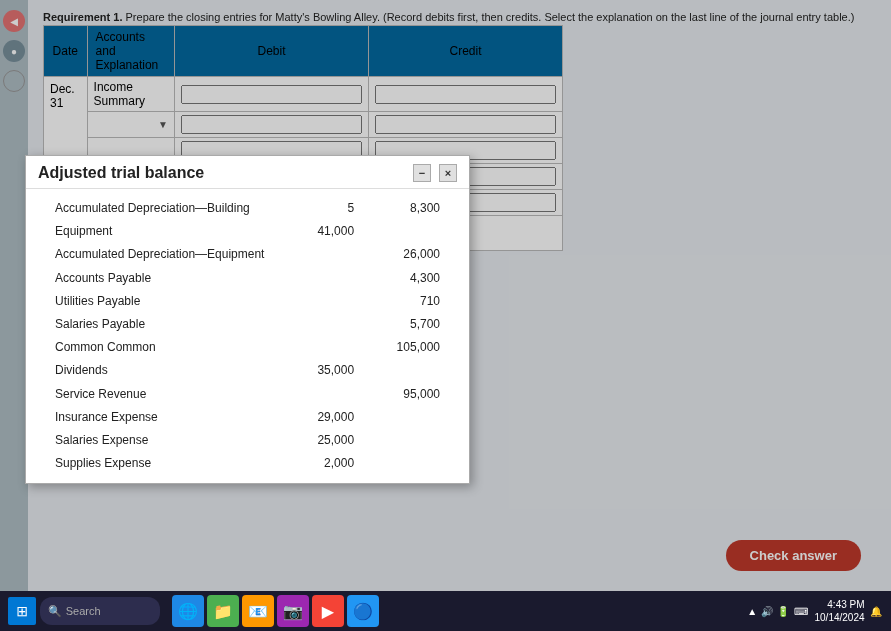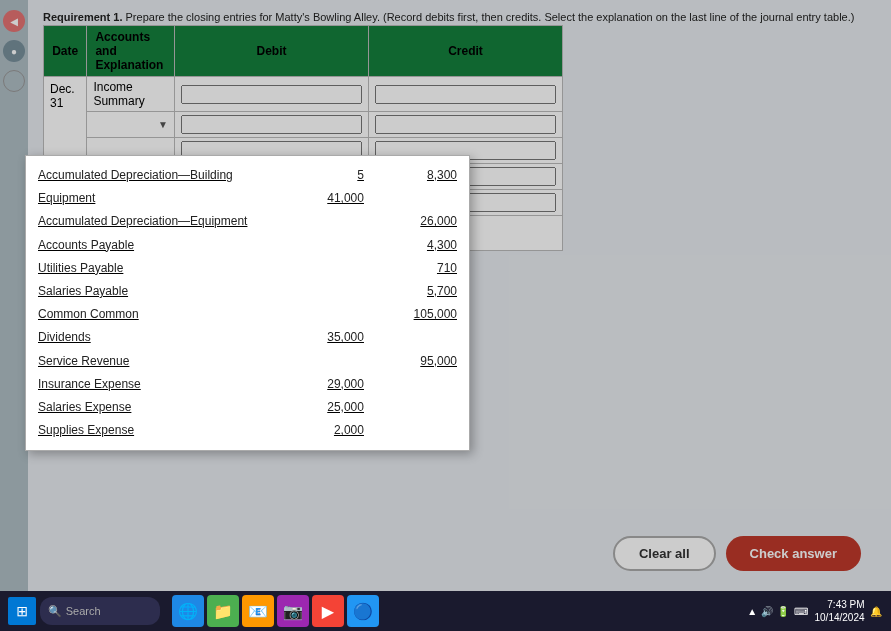--- a/index.html
+++ b/index.html
@@ -86,22 +86,22 @@
       width: 520px;
       border-collapse: collapse;
       background: white;
       margin-bottom: 0;
     }
     .journal-table th {
       border: 1px solid #bbb;
       padding: 4px 8px;
       text-align: center;
       font-size: 12px;
-      font-weight: bold;
-      background: #15803d;
+      font-weight: normal;
+      background: #0369a1;
     }
     .journal-table th.date-col { width: 80px; }
     .journal-table th.accounts-col { width: 320px; text-align: left; }
     .journal-table th.debit-col { width: 70px; }
     .journal-table th.credit-col { width: 70px; }
 
     .journal-table td {
       border: 1px solid #bbb;
       padding: 3px 6px;
       font-size: 12px;
@@ -188,24 +188,23 @@
       cursor: pointer;
       display: flex;
       align-items: center;
       justify-content: center;
       font-size: 11px;
       font-weight: bold;
       color: #333;
     }
 
     .modal-content {
-      padding: 8px 0;
+      padding: 8px 17px;
       max-height: 320px;
       overflow-y: auto;
-      text-decoration: underline;
     }
 
     
     .trial-table {
       width: 100%;
       border-collapse: collapse;
     }
 
     .trial-table td {
       padding: 2px 12px;
@@ -445,20 +444,27 @@
           <td class="debit-cell"></td>
           <td class="credit-cell"></td>
         </tr>
       </tbody>
     </table>
   </div>
 
   <div class="modal-overlay"></div>
 
   <div class="modal">
+    <div class="modal-header">
+      <span class="modal-title">Adjusted trial balance</span>
+      <div class="modal-controls">
+        <div class="modal-btn">−</div>
+        <div class="modal-btn">×</div>
+      </div>
+    </div>
     <div class="modal-content" style="position:relative;">
       <table class="trial-table">
         <tbody id="trial-body">
         <tr>
       <td class="account-name">Accumulated Depreciation—Building</td>
       <td class="debit-val">5</td>
       <td class="credit-val">8,300</td>
     </tr>
             <tr>
       <td class="account-name">Equipment</td>
@@ -514,21 +520,20 @@
       <td class="account-name">Supplies Expense</td>
       <td class="debit-val">2,000</td>
       <td class="credit-val"></td>
     </tr>
           </tbody>
       </table>
     </div>
   </div>
 
   <div class="bottom-buttons">
-    <button class="btn-clear">Clear all</button>
     <button class="btn-check">Check answer</button>
   </div>
 
   <div class="taskbar">
     <div class="taskbar-left">
       <div class="taskbar-icon windows">⊞</div>
       <div class="taskbar-icon search-bar">
         <span>🔍</span>
         <span style="color:#aaa;font-size:11px;">Search</span>
       </div>
@@ -542,20 +547,20 @@
       </div>
     </div>
     <div class="taskbar-right">
       <div class="system-tray">
         <span>▲</span>
         <span>🔊</span>
         <span>🔋</span>
         <span>⌨</span>
       </div>
       <div class="clock">
-        <div>7:43 PM</div>
+        <div>4:43 PM</div>
         <div>10/14/2024</div>
       </div>
       <span>🔔</span>
     </div>
   </div>
 
 </div>
 
 </body></html>

